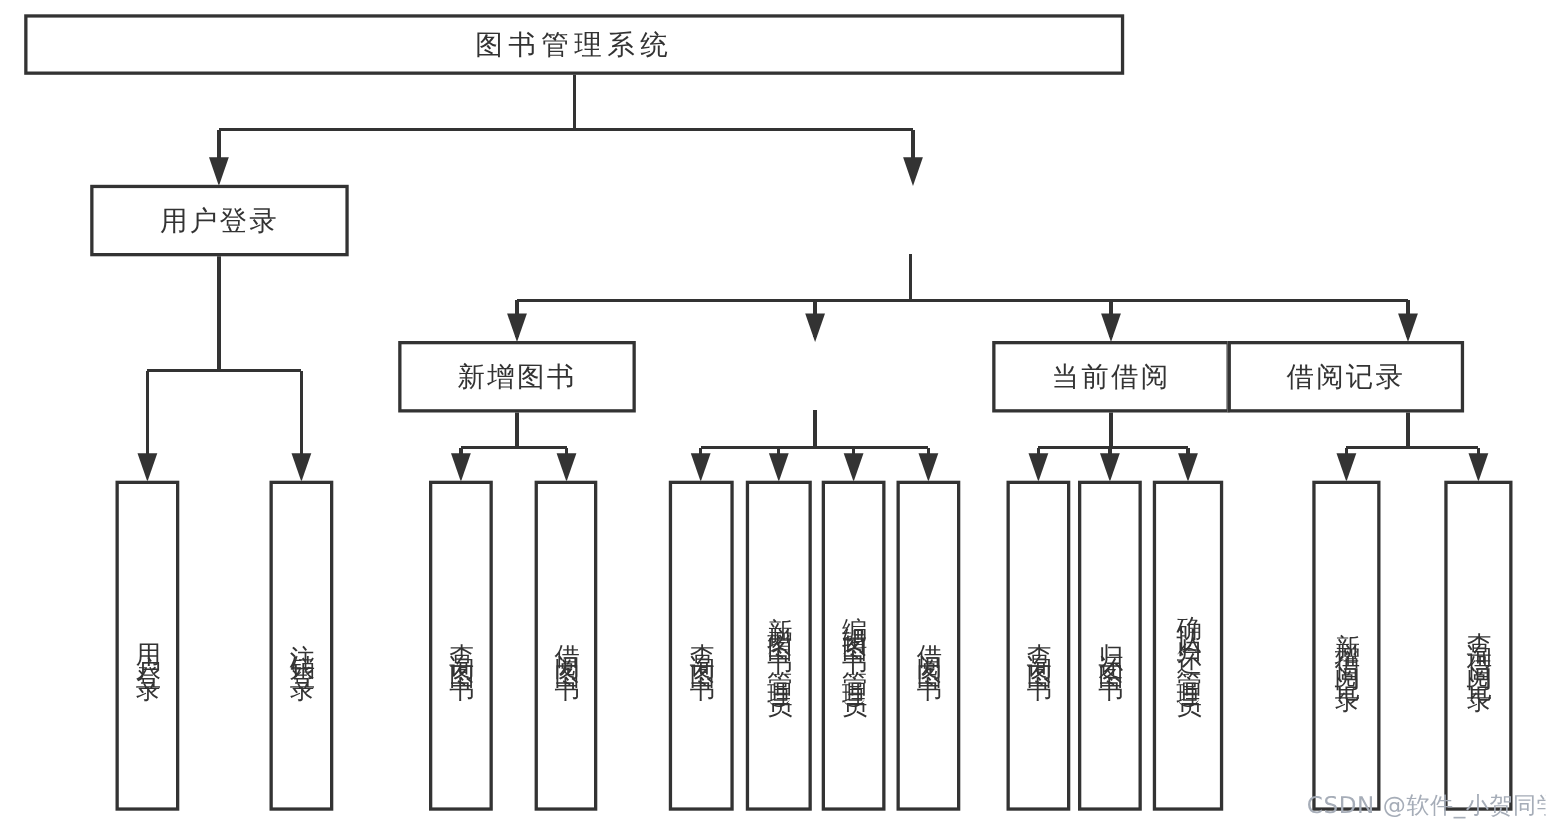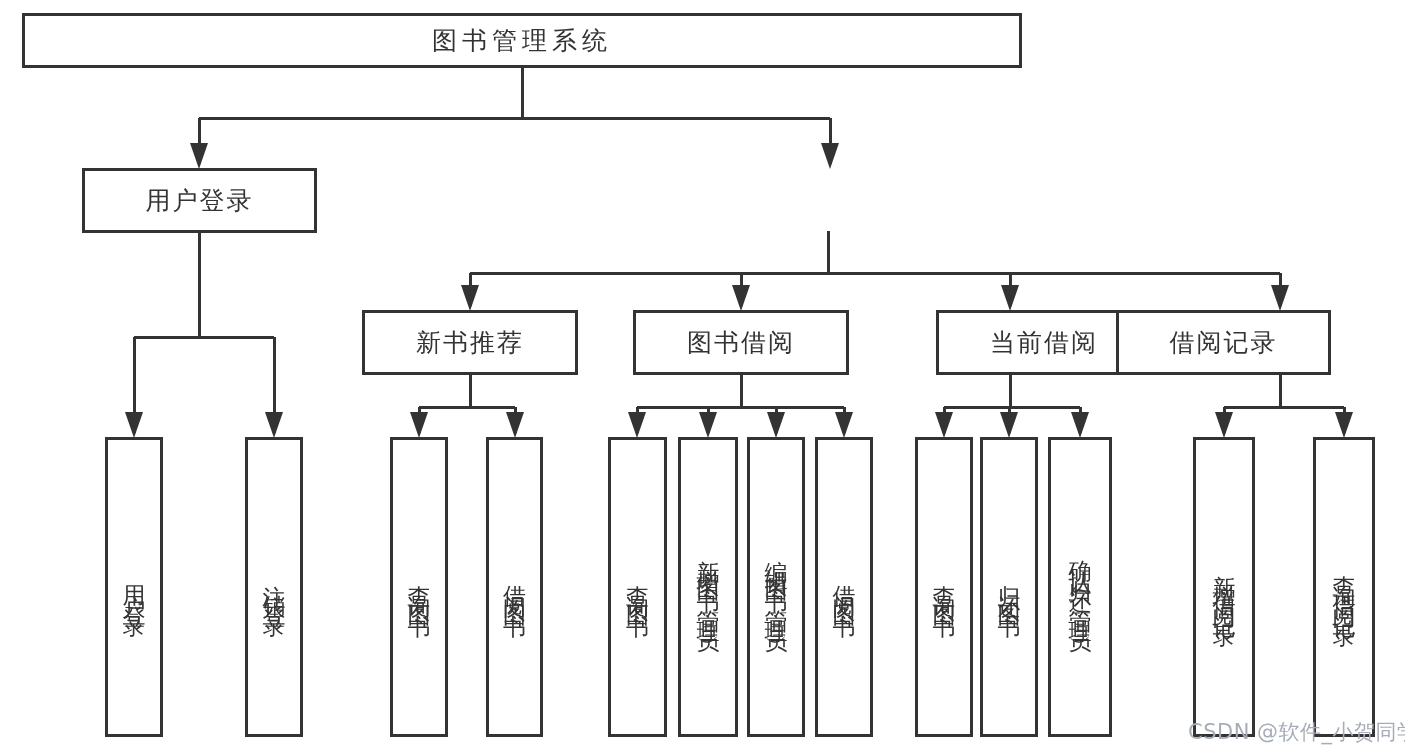--- a/index.html
+++ b/index.html
@@ -86,26 +86,23 @@
 
   <div class="node h root" style="left:22px;top:13px;width:1000px;height:55px;">
     <span>图书管理系统</span>
   </div>
 
   <div class="node h" style="left:82px;top:168px;width:235px;height:65px;">
     <span>用户登录</span>
   </div>
 
   <div class="node h" style="left:362px;top:310px;width:216px;height:65px;">
-    <span>新书推荐</span>
+    <span>新增图书</span>
   </div>
-  <div class="node h" style="left:633px;top:310px;width:216px;height:65px;">
-    <span>图书借阅</span>
-  </div>
-  <div class="node h" style="left:936px;top:310px;width:216px;height:65px;">
+  <div class="node h" style="left:902px;top:310px;width:216px;height:65px;">
     <span>当前借阅</span>
   </div>
   <div class="node h" style="left:1116px;top:310px;width:215px;height:65px;">
     <span>借阅记录</span>
   </div>
 
   <div class="node v" style="left:105px;top:437px;width:58px;height:300px;">
     <span>用户登录</span>
   </div>
   <div class="node v" style="left:245px;top:437px;width:58px;height:300px;">

